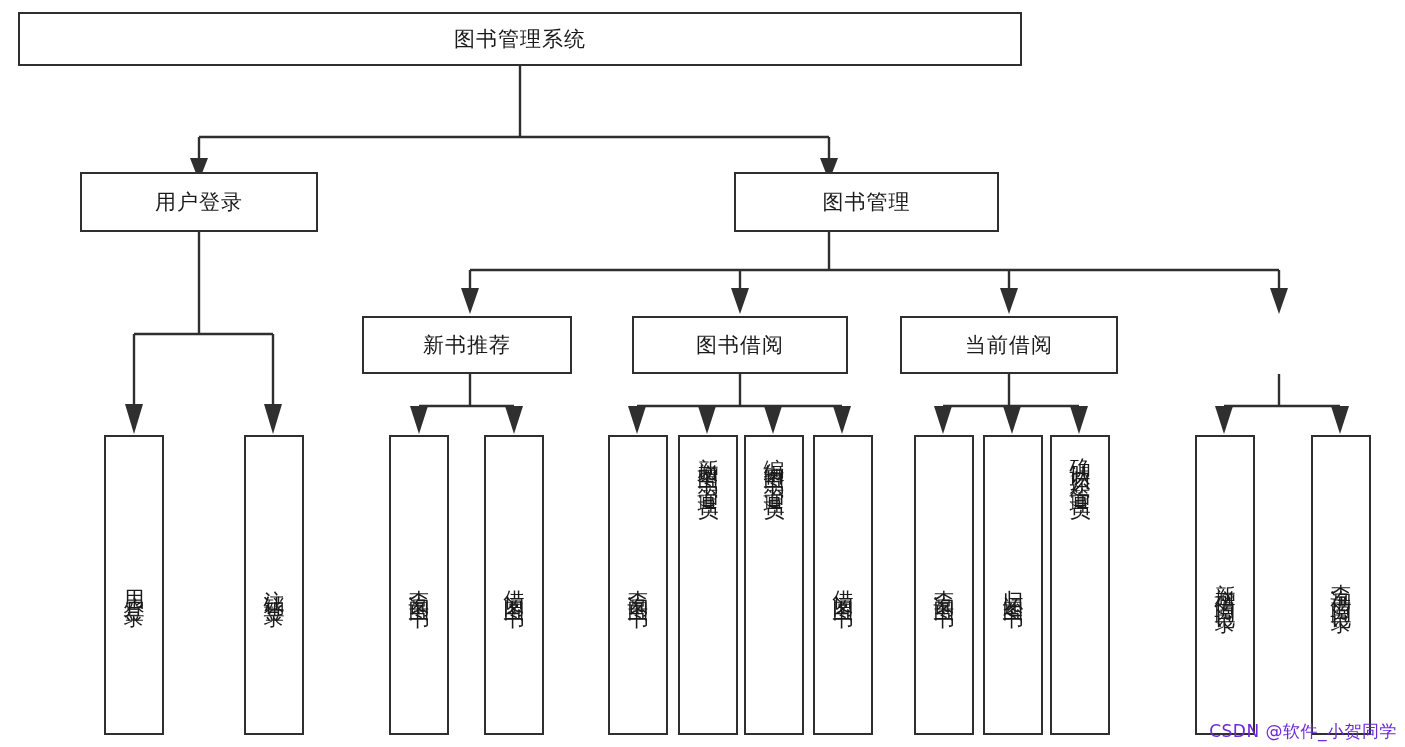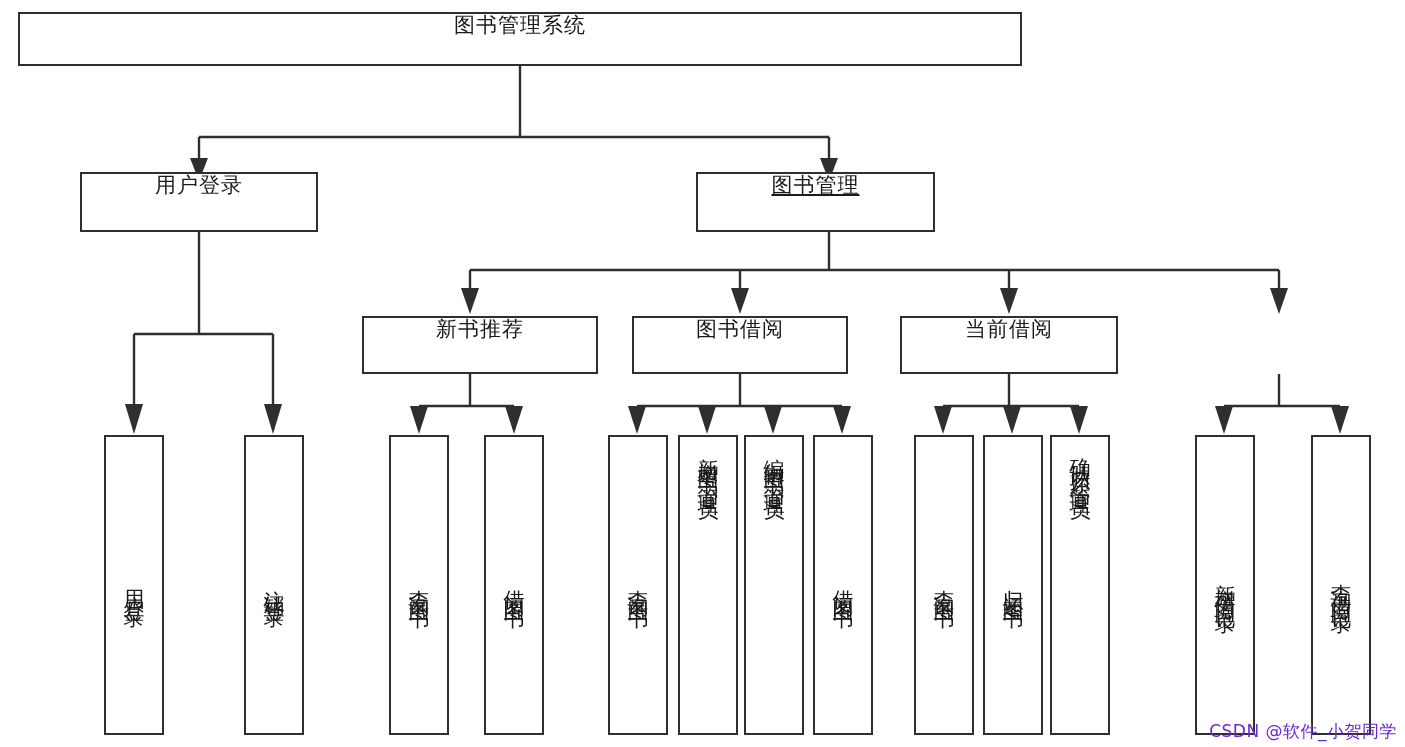--- a/index.html
+++ b/index.html
@@ -25,21 +25,21 @@
     width: 1405px;
     height: 747px;
     pointer-events: none;
   }
   .node {
     position: absolute;
     box-sizing: border-box;
     background: #ffffff;
     border: 2px solid #2f2f2f;
     display: flex;
-    align-items: flex-start;
+    align-items: center;
     justify-content: center;
     color: #1a1a1a;
   }
   .node.horiz {
     font-size: 21px;
     letter-spacing: 1px;
   }
   .node.vert {
     writing-mode: vertical-rl;
     text-orientation: upright;
@@ -151,25 +151,25 @@
     </g>
   </svg>
 
   <div class="node horiz" style="left:18px; top:12px; width:1004px; height:54px;">
     <span class="label">图书管理系统</span>
   </div>
 
   <div class="node horiz" style="left:80px; top:172px; width:238px; height:60px;">
     <span class="label">用户登录</span>
   </div>
-  <div class="node horiz" style="left:696px; top:172px; width:239px; height:60px;text-decoration:underline;">
+  <div class="node horiz" style="left:734px; top:172px; width:265px; height:60px;">
     <span class="label">图书管理</span>
   </div>
 
-  <div class="node horiz" style="left:362px; top:316px; width:236px; height:58px;">
+  <div class="node horiz" style="left:362px; top:316px; width:210px; height:58px;">
     <span class="label">新书推荐</span>
   </div>
   <div class="node horiz" style="left:632px; top:316px; width:216px; height:58px;">
     <span class="label">图书借阅</span>
   </div>
   <div class="node horiz" style="left:900px; top:316px; width:218px; height:58px;">
     <span class="label">当前借阅</span>
   </div>
 
   <div class="node vert" style="left:104px; top:435px; width:60px; height:300px;">

